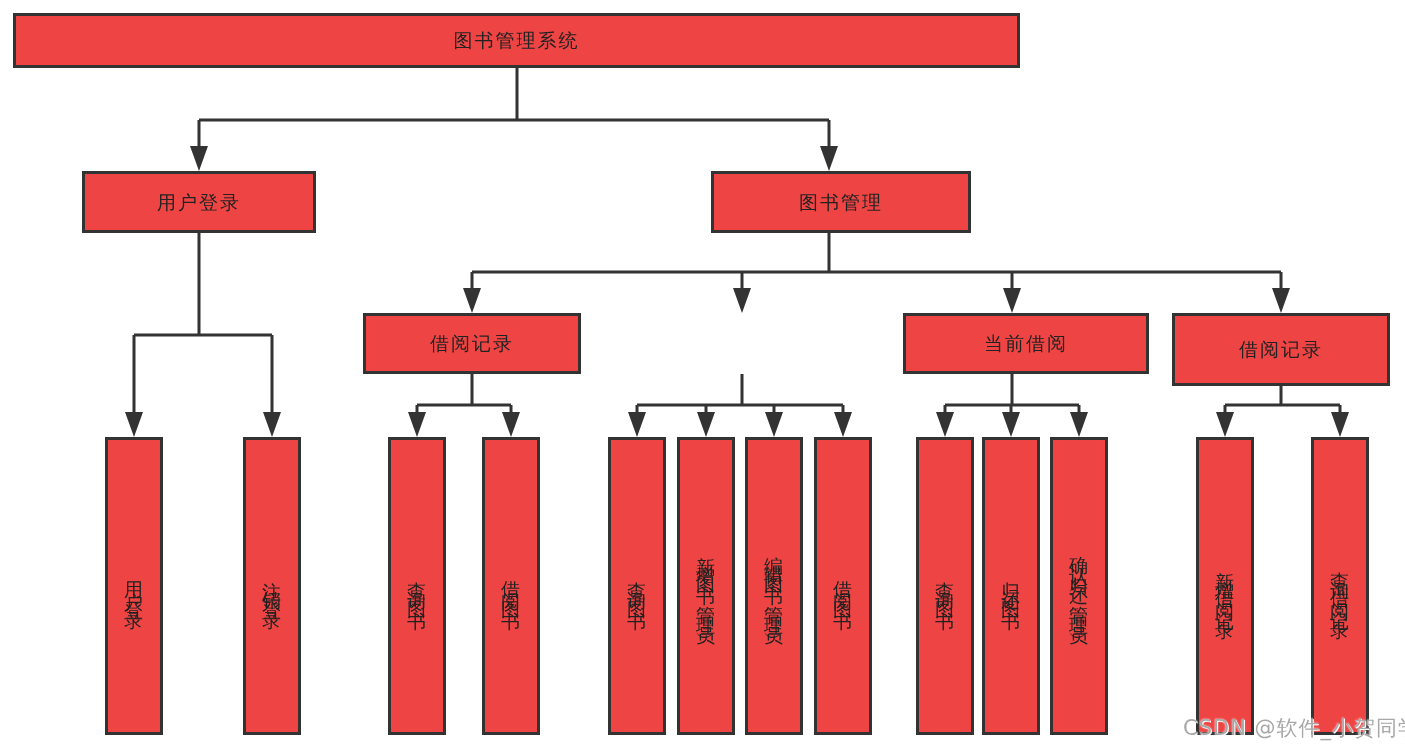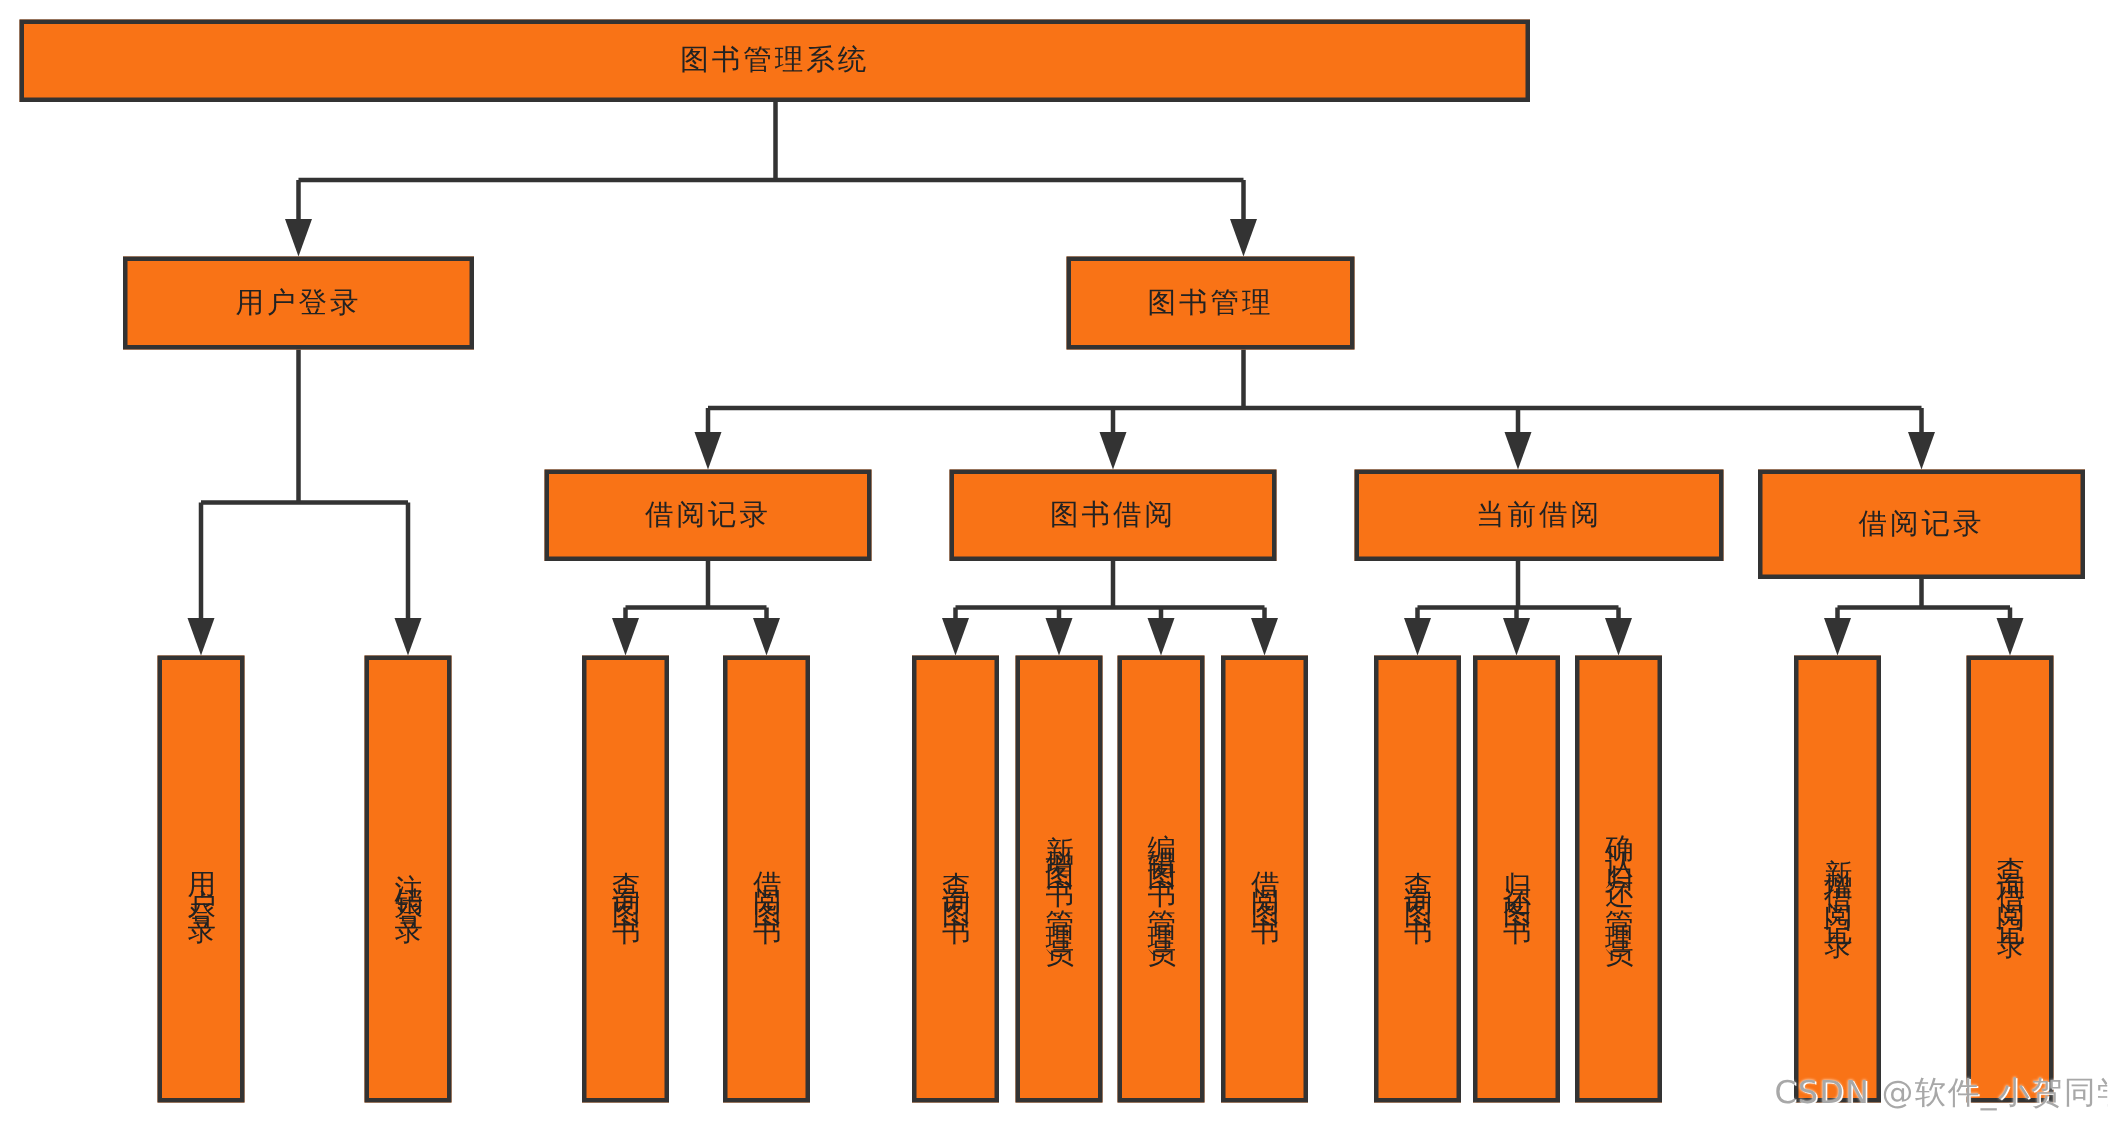--- a/index.html
+++ b/index.html
@@ -13,21 +13,21 @@
   }
   .connectors {
     position: absolute;
     left: 0; top: 0;
     width: 1405px; height: 747px;
   }
   .node {
     position: absolute;
     box-sizing: border-box;
     border: 3px solid #333333;
-    background: #f97316;
+    background: #ef4444;
     display: flex;
     align-items: center;
     justify-content: center;
     color: #222222;
     font-size: 19px;
     letter-spacing: 2px;
     line-height: 1;
   }
   .vtext {
     writing-mode: vertical-rl;
@@ -93,29 +93,26 @@
     </g>
   </svg>
 
   <div class="node" style="left:13px; top:13px; width:1007px; height:55px;">
     <span>图书管理系统</span>
   </div>
 
   <div class="node" style="left:82px; top:171px; width:234px; height:62px;">
     <span>用户登录</span>
   </div>
-  <div class="node" style="left:711px; top:171px; width:192px; height:62px;">
+  <div class="node" style="left:711px; top:171px; width:260px; height:62px;">
     <span>图书管理</span>
   </div>
 
   <div class="node" style="left:363px; top:313px; width:218px; height:61px;">
     <span>借阅记录</span>
-  </div>
-  <div class="node" style="left:633px; top:313px; width:218px; height:61px;">
-    <span>图书借阅</span>
   </div>
   <div class="node" style="left:903px; top:313px; width:246px; height:61px;">
     <span>当前借阅</span>
   </div>
   <div class="node" style="left:1172px; top:313px; width:218px; height:73px;">
     <span>借阅记录</span>
   </div>
 
   <div class="node" style="left:105px; top:437px; width:58px; height:298px;">
     <span class="vtext">用户登录</span>

